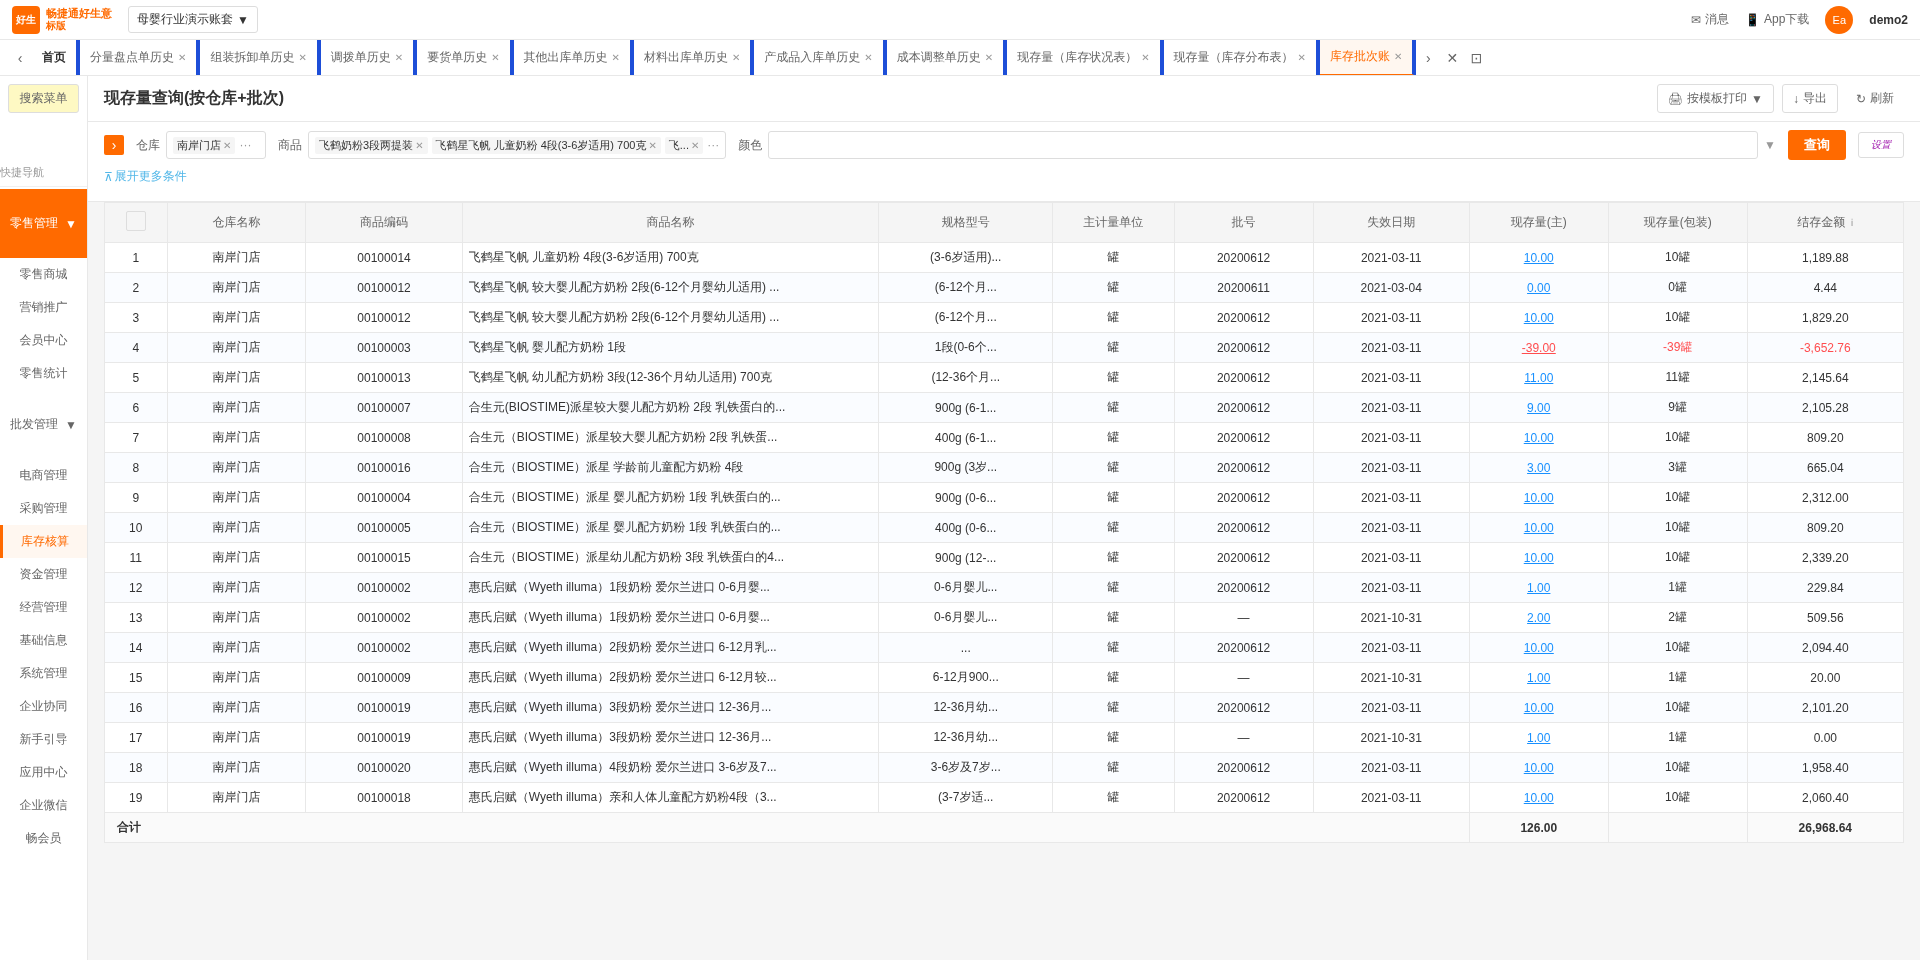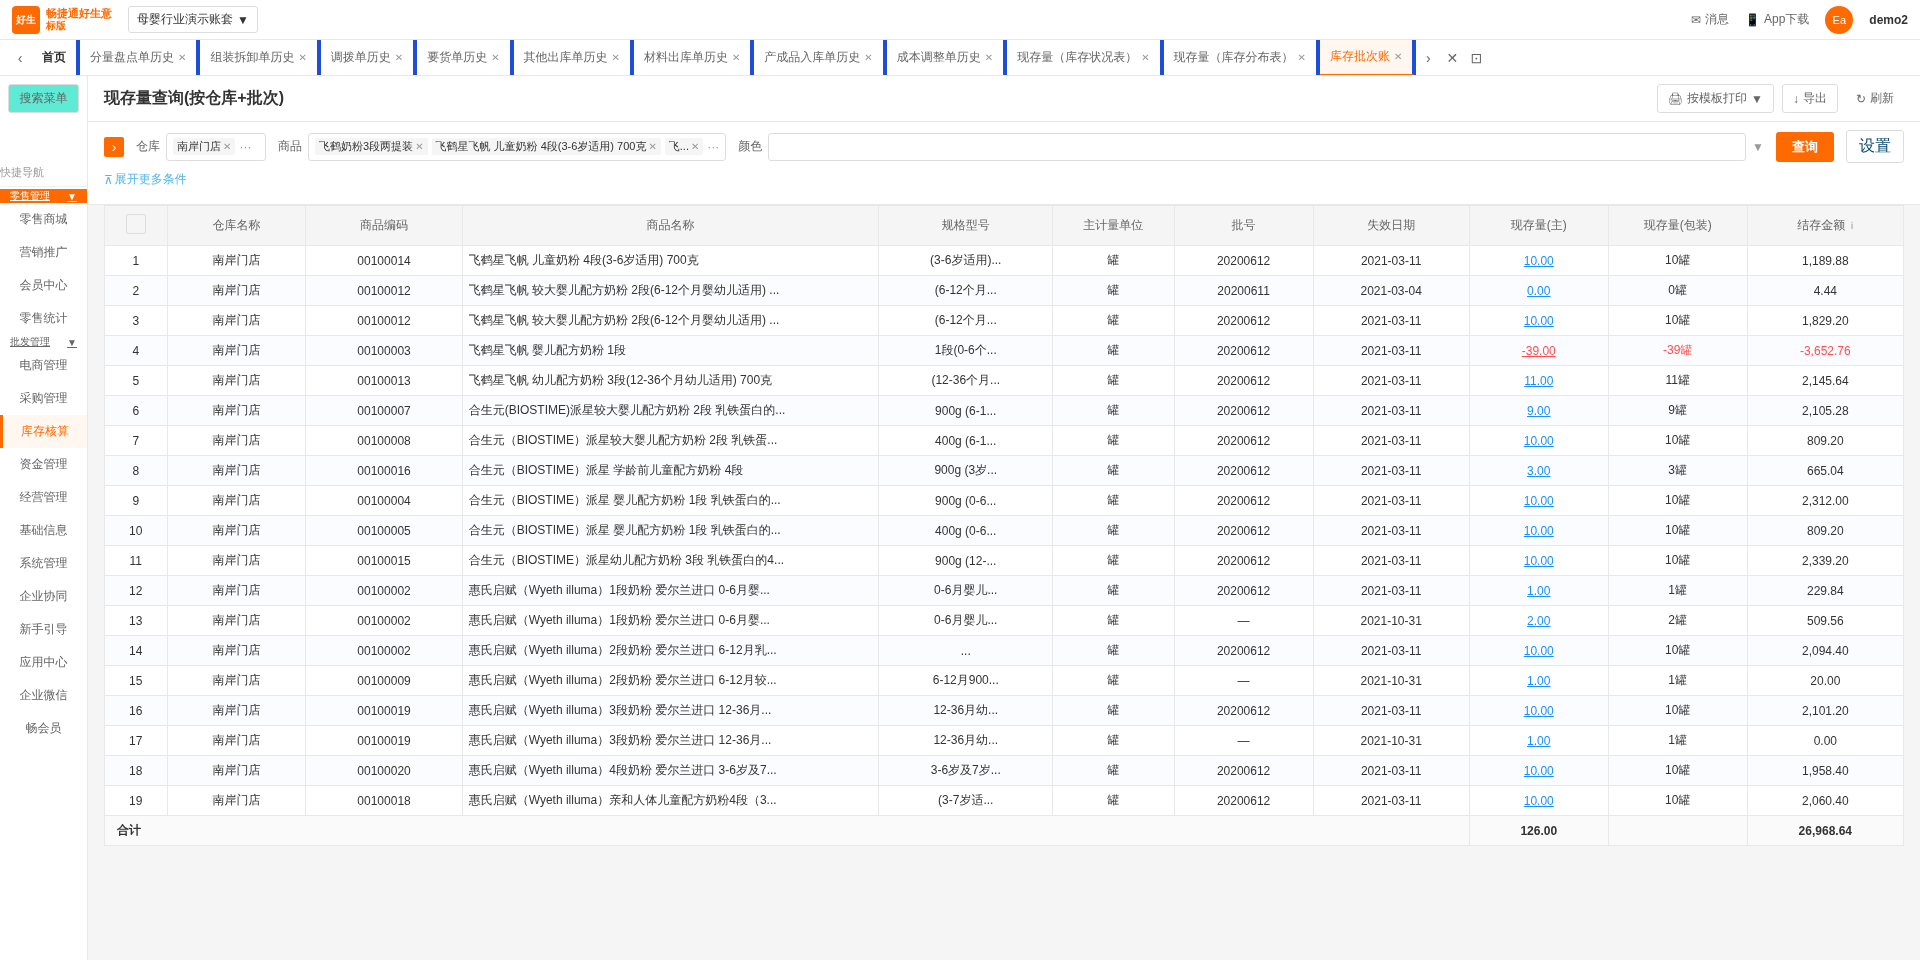--- a/index.html
+++ b/index.html
@@ -22,26 +22,26 @@
     .tab-item .tab-close { color: #999; font-size: 10px; cursor: pointer; }
     .tab-nav-btn { width: 24px; height: 36px; display: flex; align-items: center; justify-content: center; cursor: pointer; color: #666; border: none; background: #fff; font-size: 14px; }
     .tab-first { font-weight: bold; color: #333; }
 
     
     .main-layout { display: flex; flex: 1; overflow: hidden; }
 
     
     .sidebar { width: 88px; background: #fff; border-right: 1px solid #e8e8e8; display: flex; flex-direction: column; overflow-y: auto; }
     .sidebar-search { padding: 8px; }
-    .sidebar-search-btn { width: 100%; background: #5eead4; border: 1px solid #ddd; border-radius: 3px; padding: 5px; cursor: pointer; text-align: center; color: #666; font-size: 12px; }
+    .sidebar-search-btn { width: 100%; background: #fef9c3; border: 1px solid #ddd; border-radius: 3px; padding: 5px; cursor: pointer; text-align: center; color: #666; font-size: 12px; }
     .sidebar-nav-label { padding: 4px 0; color: #999; font-size: 11px; margin-top: 40px; }
     .sidebar-item { padding: 8px 4px; cursor: pointer; text-align: center; color: #666; font-size: 12px; display: flex; align-items: center; justify-content: center; gap: 4px; }
     .sidebar-divider { height: 1px; background: #f0f0f0; margin: 2px 0; }
     .sidebar-item.active { background: #fff7f0; color: #ff6a00; border-left: 3px solid #ff6a00; }
-    .sidebar-item-with-arrow { display: flex; align-items: center; justify-content: space-between; padding: 0 10px; cursor: pointer; color: #666; font-size: 10px; text-decoration: underline; }
+    .sidebar-item-with-arrow { display: flex; align-items: center; justify-content: space-between; padding: 26px 10px; cursor: pointer; color: #666; font-size: 12px; }
     .sidebar-orange-bg { background: #ff6a00; color: white !important; }
 
     
     .content-area { flex: 1; display: flex; flex-direction: column; overflow: hidden; background: #f5f5f5; }
     .page-header { background: #fff; padding: 8px 16px; display: flex; align-items: center; justify-content: space-between; border-bottom: 1px solid #e8e8e8; }
     .page-title { font-size: 16px; font-weight: bold; color: #333; }
     .page-actions { display: flex; align-items: center; gap: 8px; }
     .btn-print { display: flex; align-items: center; gap: 4px; padding: 5px 10px; border: 1px solid #ddd; border-radius: 3px; cursor: pointer; background: #fff; color: #666; font-size: 12px; }
     .btn-export { display: flex; align-items: center; gap: 4px; padding: 5px 10px; border: 1px solid #ddd; border-radius: 3px; cursor: pointer; background: #fff; color: #666; font-size: 12px; }
     .btn-refresh { display: flex; align-items: center; gap: 4px; padding: 5px 10px; border: none; cursor: pointer; background: #fff; color: #666; font-size: 12px; }
@@ -52,21 +52,21 @@
     .filter-item { display: flex; align-items: center; gap: 6px; }
     .filter-label { color: #666; font-size: 12px; white-space: nowrap; }
     .filter-tags { display: flex; align-items: center; gap: 4px; flex-wrap: wrap; min-width: 100px; border: 1px solid #ddd; border-radius: 3px; padding: 2px 6px; background: #fff; min-height: 28px; }
     .filter-tag { display: flex; align-items: center; gap: 2px; background: #f5f5f5; border-radius: 2px; padding: 1px 4px; font-size: 11px; color: #333; }
     .filter-tag-close { color: #999; cursor: pointer; font-size: 10px; }
     .filter-tag-more { color: #999; cursor: pointer; }
     .filter-color-area { display: flex; align-items: center; gap: 6px; flex: 1; }
     .filter-color-input { flex: 1; border: 1px solid #ddd; border-radius: 3px; padding: 4px 8px; font-size: 12px; min-height: 28px; }
     .filter-color-arrow { cursor: pointer; color: #999; }
     .btn-query { background: #ff6a00; color: white; border: none; padding: 6px 16px; border-radius: 3px; cursor: pointer; font-size: 13px; font-weight: bold; }
-    .btn-setting { background: #fff; color: #0c4a6e; border: 1px solid #ddd; padding: 5px 12px; border-radius: 3px; cursor: pointer; font-size: 16px; }
+    .btn-setting { background: #fff; color: #a21caf; border: 1px solid #ddd; padding: 5px 12px; border-radius: 3px; cursor: pointer; font-size: 10px; font-style: italic; }
     .btn-expand-more { color: #52b7e8; font-size: 12px; cursor: pointer; display: flex; align-items: center; gap: 2px; padding: 4px 0; }
     .expand-row { text-align: center; padding: 4px 0; }
 
     
     .table-container { flex: 1; overflow: auto; padding: 0 16px 16px; }
     table { width: 100%; border-collapse: collapse; background: #fff; font-size: 12px; table-layout: fixed; }
     thead tr { background: #f5f5f5; }
     th { padding: 8px 6px; text-align: center; border: 1px solid #e8e8e8; color: #666; font-weight: normal; white-space: nowrap; overflow: hidden; }
     td { padding: 6px 6px; text-align: center; border: 1px solid #e8e8e8; color: #333; white-space: nowrap; overflow: hidden; text-overflow: ellipsis; }
     .col-index { width: 36px; }

